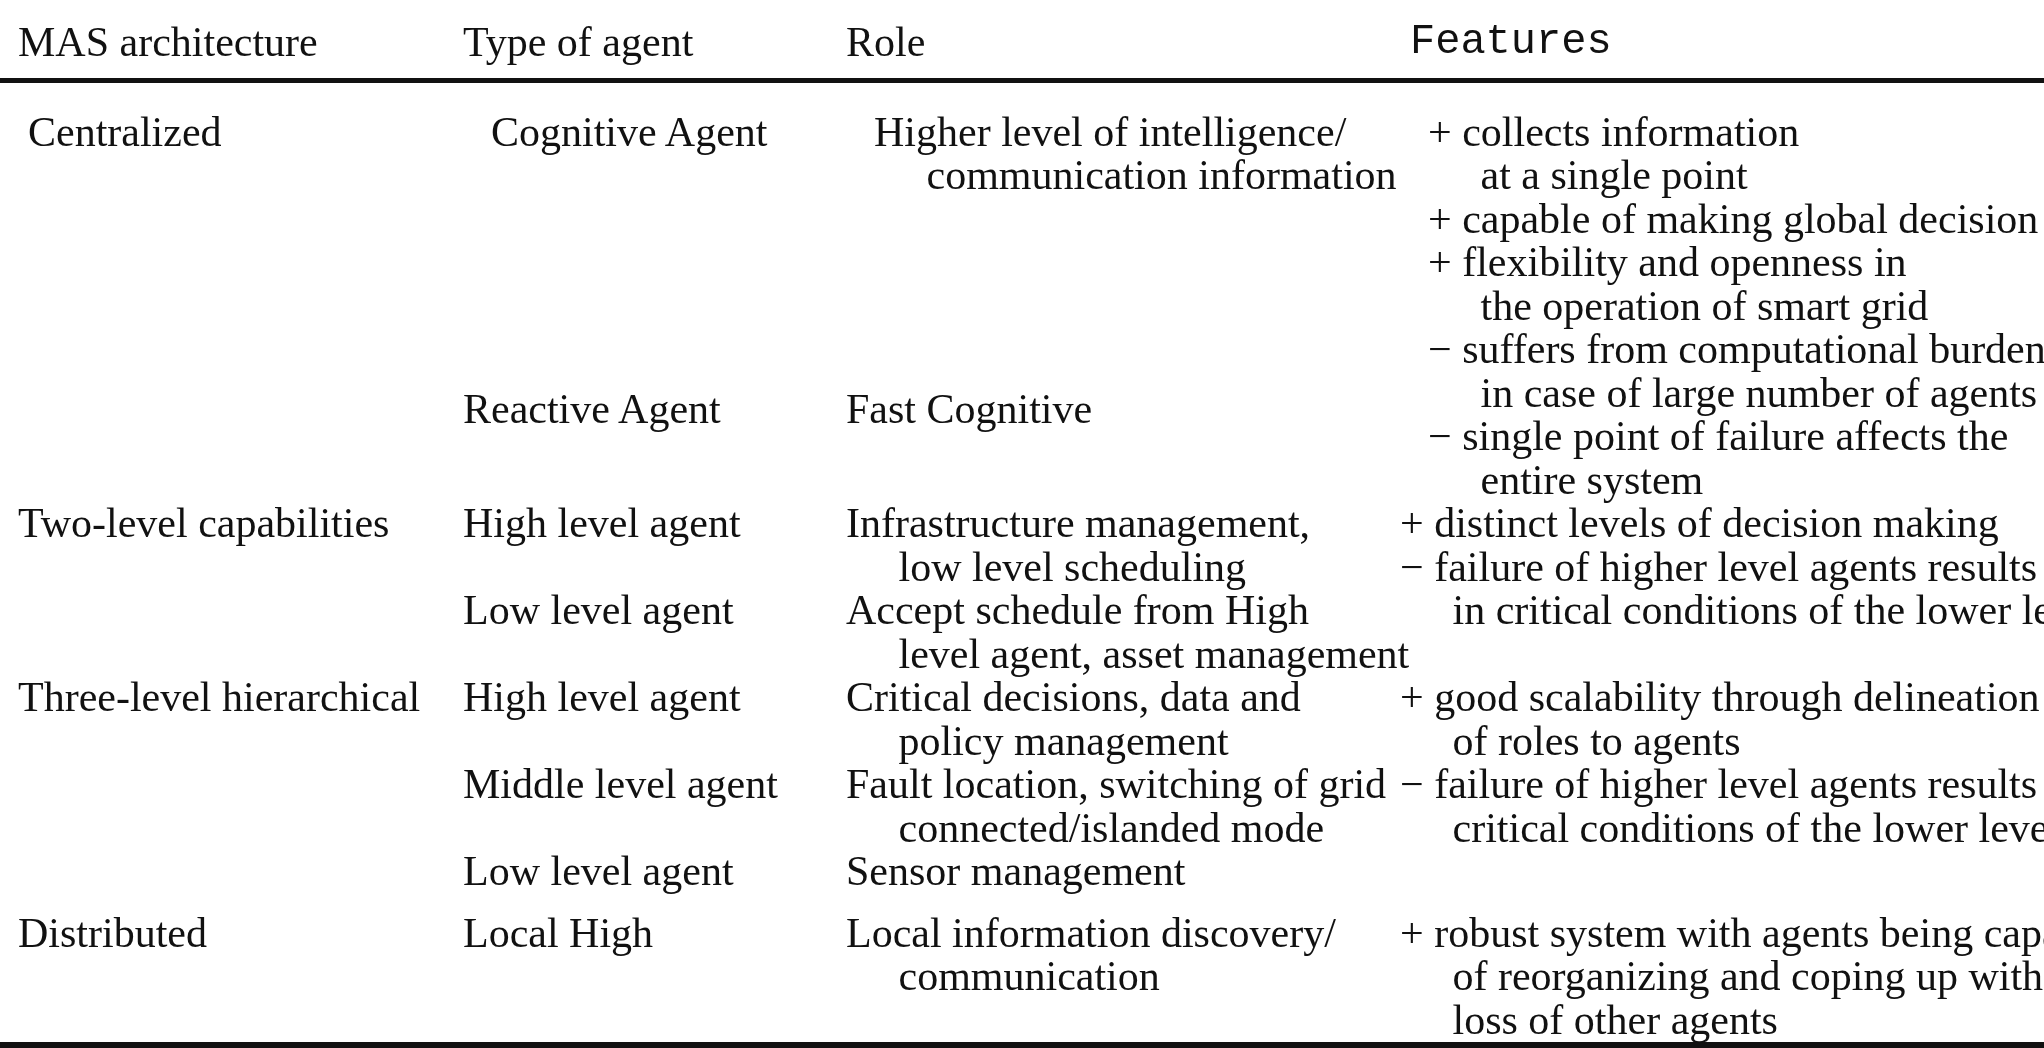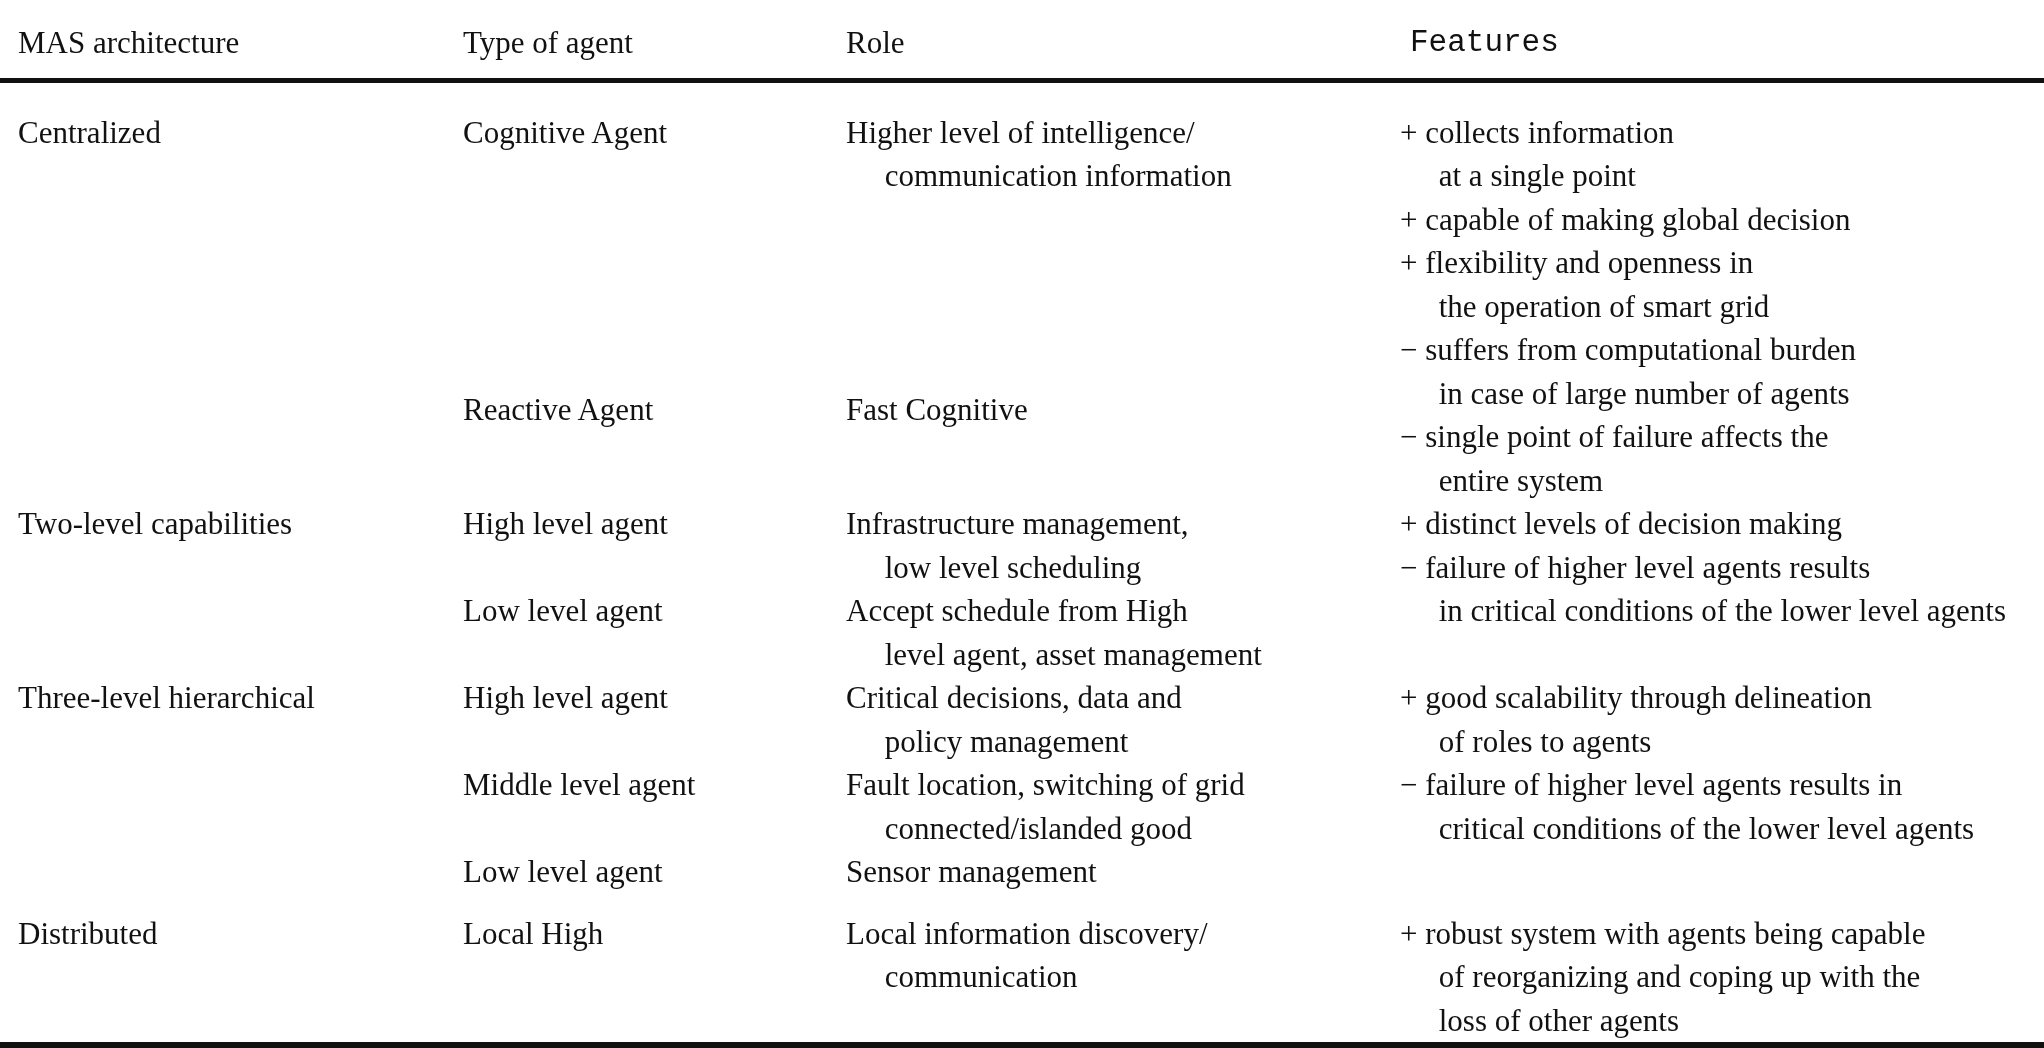--- a/index.html
+++ b/index.html
@@ -8,21 +8,21 @@
     width: 2044px;
     height: 1048px;
     overflow: hidden;
     background: #ffffff;
   }
   table.mas {
     border-collapse: collapse;
     table-layout: fixed;
     width: 2044px;
     font-family: "Liberation Serif", "DejaVu Serif", serif;
-    font-size: 31px;
+    font-size: 42px;
     line-height: 43.5px;
     color: #111111;
     border-bottom: 7px solid #111111;
   }
   col.c1 { width: 463px; }
   col.c2 { width: 383px; }
   col.c3 { width: 554px; }
   col.c4 { width: 644px; }
   th, td {
     vertical-align: top;
@@ -32,21 +32,21 @@
     white-space: pre;           
     overflow: visible;
   }
   thead th {
     padding-top: 21px;
     padding-bottom: 13px;
     border-bottom: 5px solid #111111;
   }
   .col1pad { padding-left: 18px; }
   th.features-head { padding-left: 10px; font-family: Liberation Mono, monospace; }
-  tbody tr.first > td { padding-top: 28px; }
+  tbody tr.first > td { padding-top: 28px; padding-left: 28px; }
   tbody tr.gap > td { padding-top: 18px; }
 </style>
 </head>
 <body>
 
 <table class="mas">
   <colgroup>
     <col class="c1">
       <col class="c2">
       <col class="c3">
@@ -103,21 +103,21 @@
       <td>Critical decisions, data and
      policy management</td>
       <td rowspan="3">+ good scalability through delineation
      of roles to agents
 − failure of higher level agents results in
      critical conditions of the lower level agents</td>
     </tr>
     <tr>
       <td>Middle level agent</td>
       <td>Fault location, switching of grid
-     connected/islanded good</td>
+     connected/islanded mode</td>
     </tr>
     <tr>
       <td>Low level agent</td>
       <td>Sensor management</td>
     </tr>
 
     <tr class="gap">
       <td class="col1pad">Distributed</td>
       <td>Local High</td>
       <td>Local information discovery/

